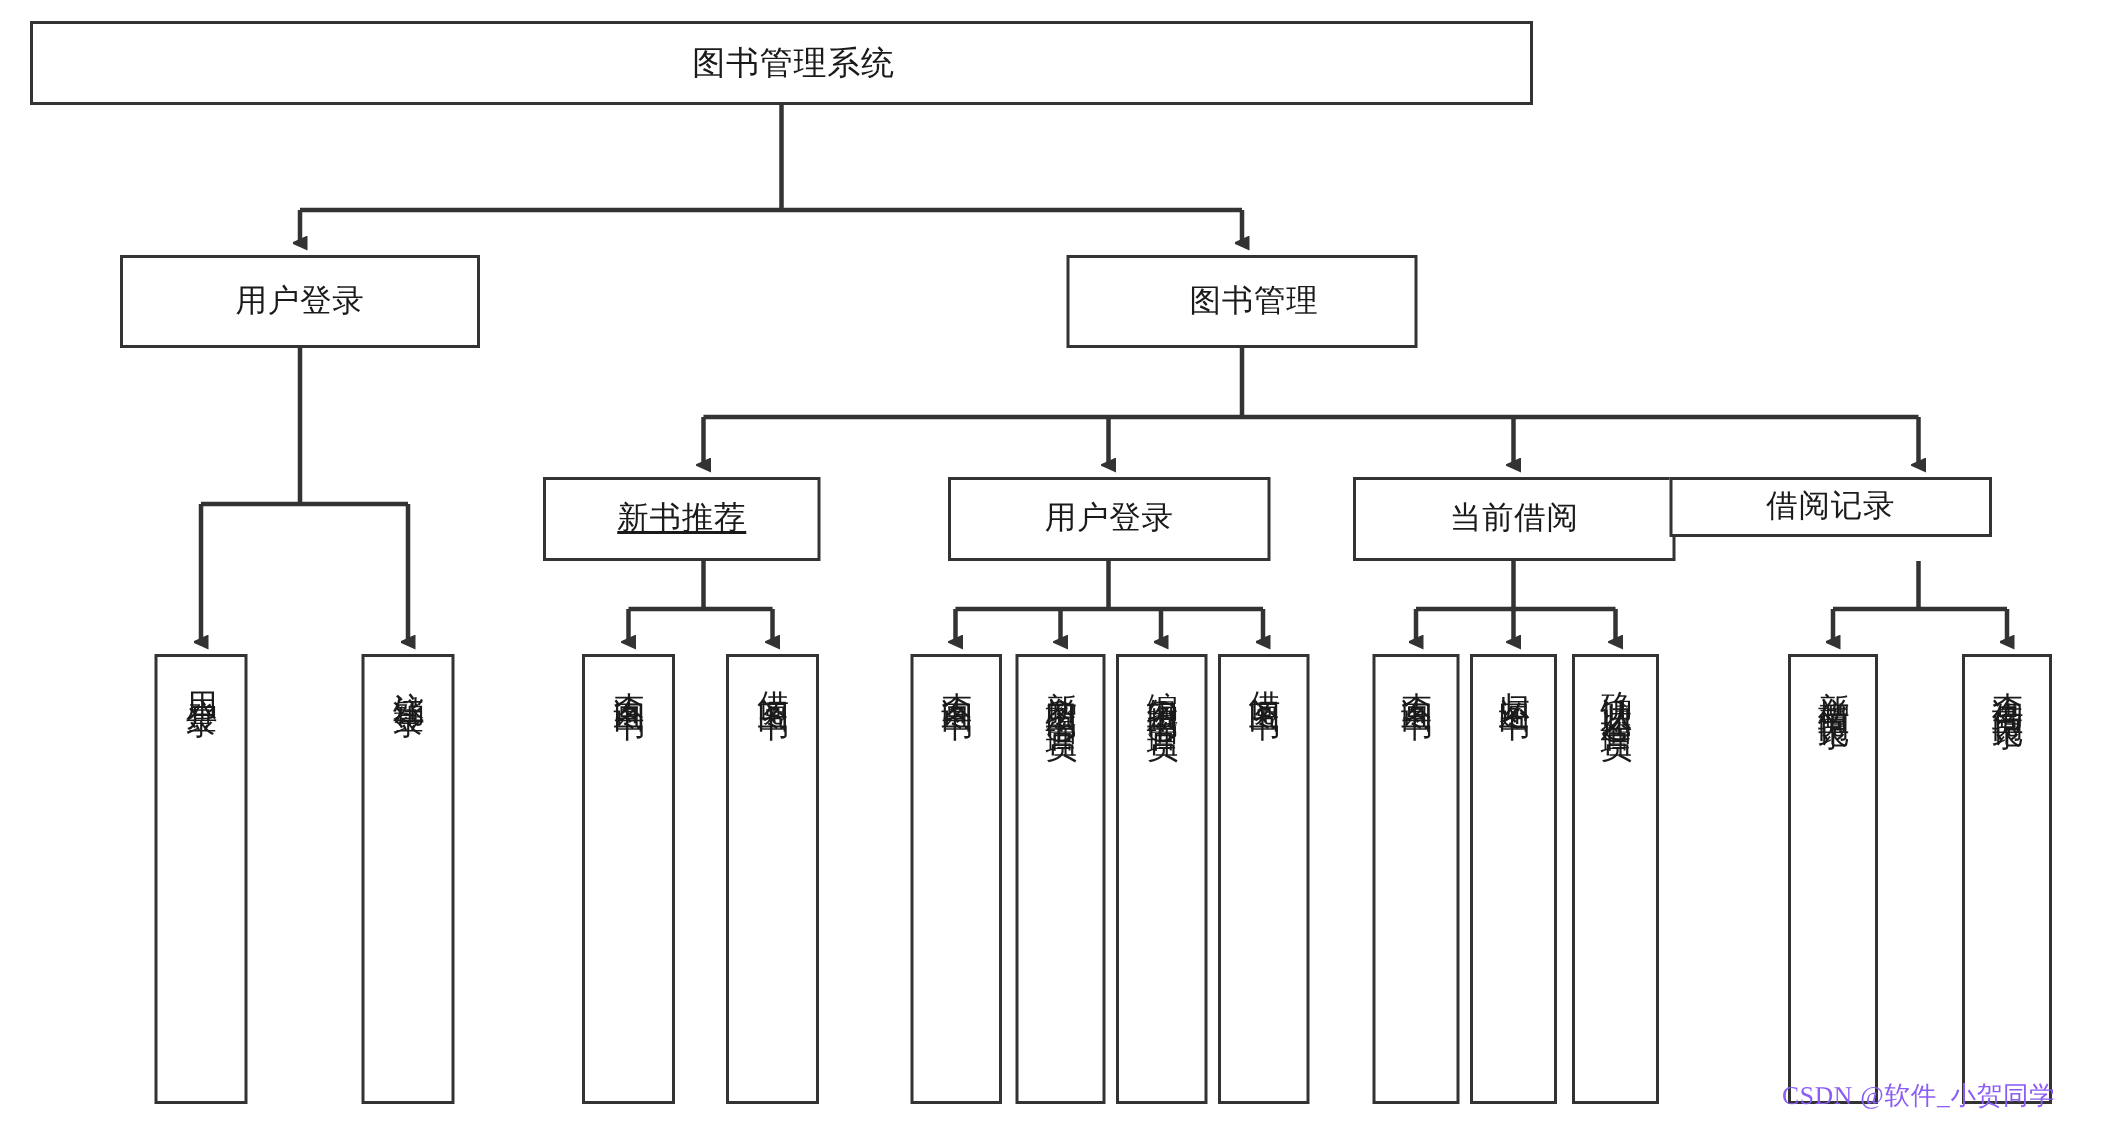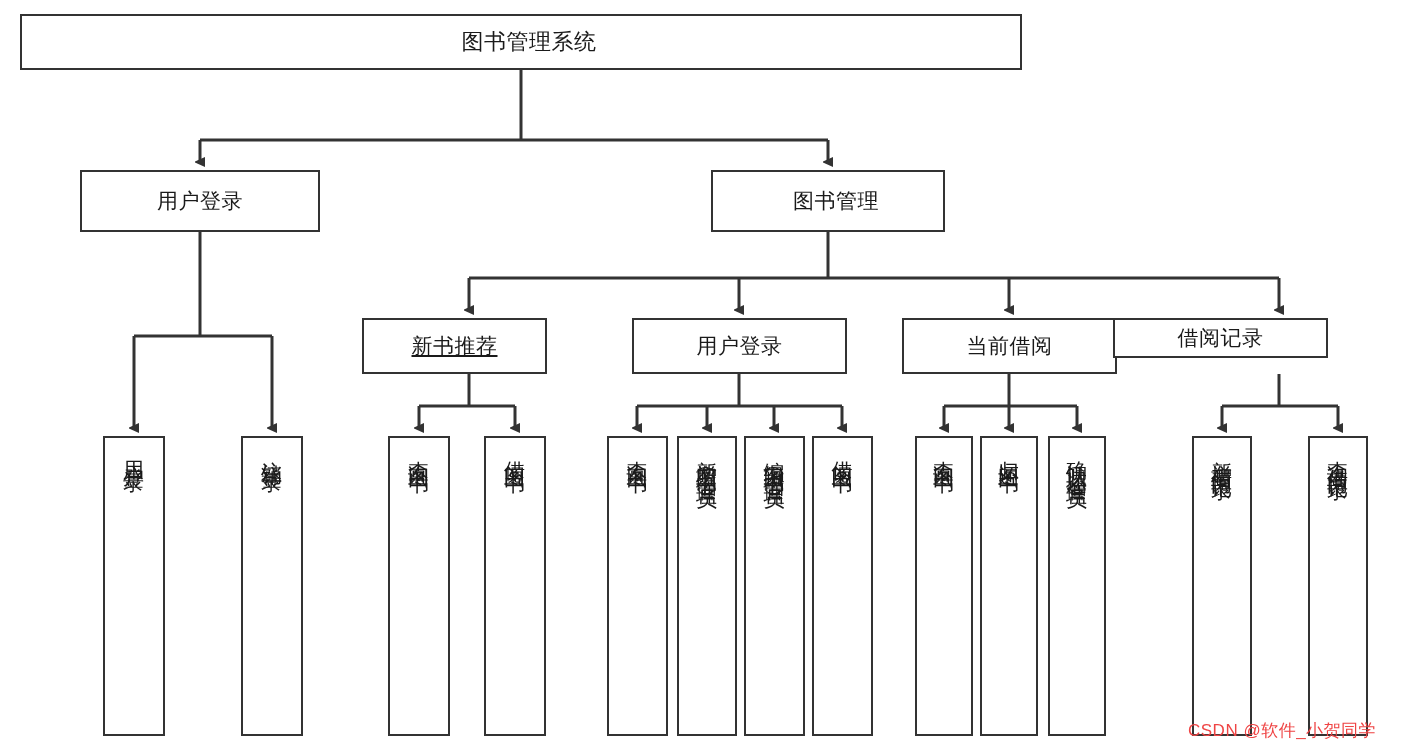--- a/index.html
+++ b/index.html
@@ -59,24 +59,25 @@
   .node.v .label {
     writing-mode: vertical-rl;
     text-orientation: upright;
     font-size: 21px;
     line-height: 1.0;
     letter-spacing: 4px;
     white-space: nowrap;
   }
   .watermark {
     position: absolute;
-    color: #ef4444;
+    color: #8b5cf6;
     font-size: 17px;
     white-space: nowrap;
     letter-spacing: 0.5px;
+    font-family: Liberation Serif, serif;
   }
 </style>
 </head>
 <body>
 
 <div id="canvas">
 
   <svg id="wires" viewBox="0 0 1405 747">
     <defs>
       <marker id="arrow" markerWidth="10" markerHeight="10" refX="5" refY="5" orient="auto" markerUnits="userSpaceOnUse">

